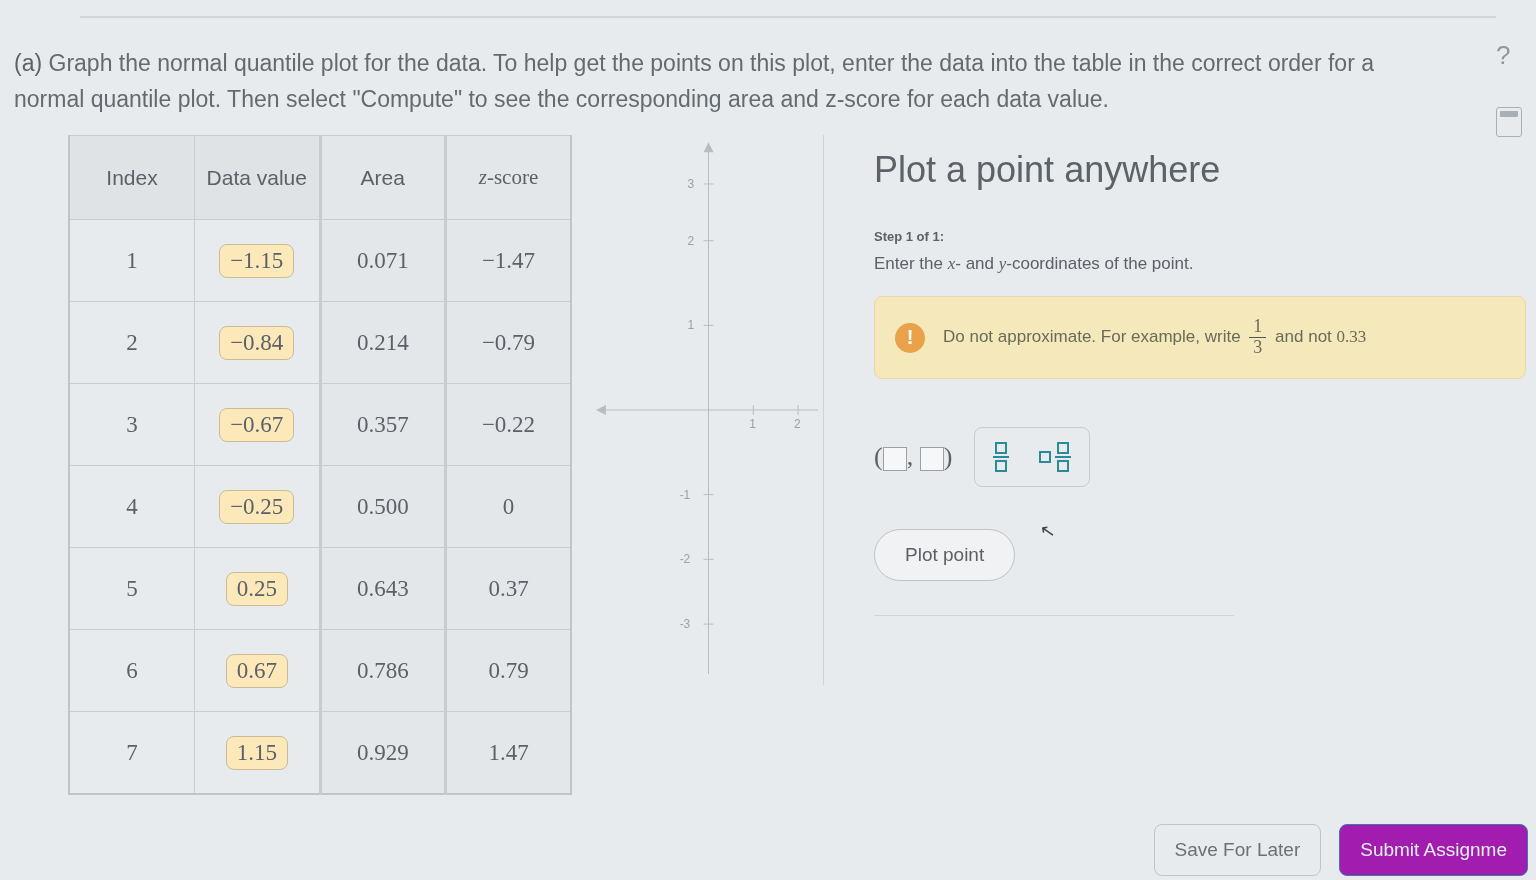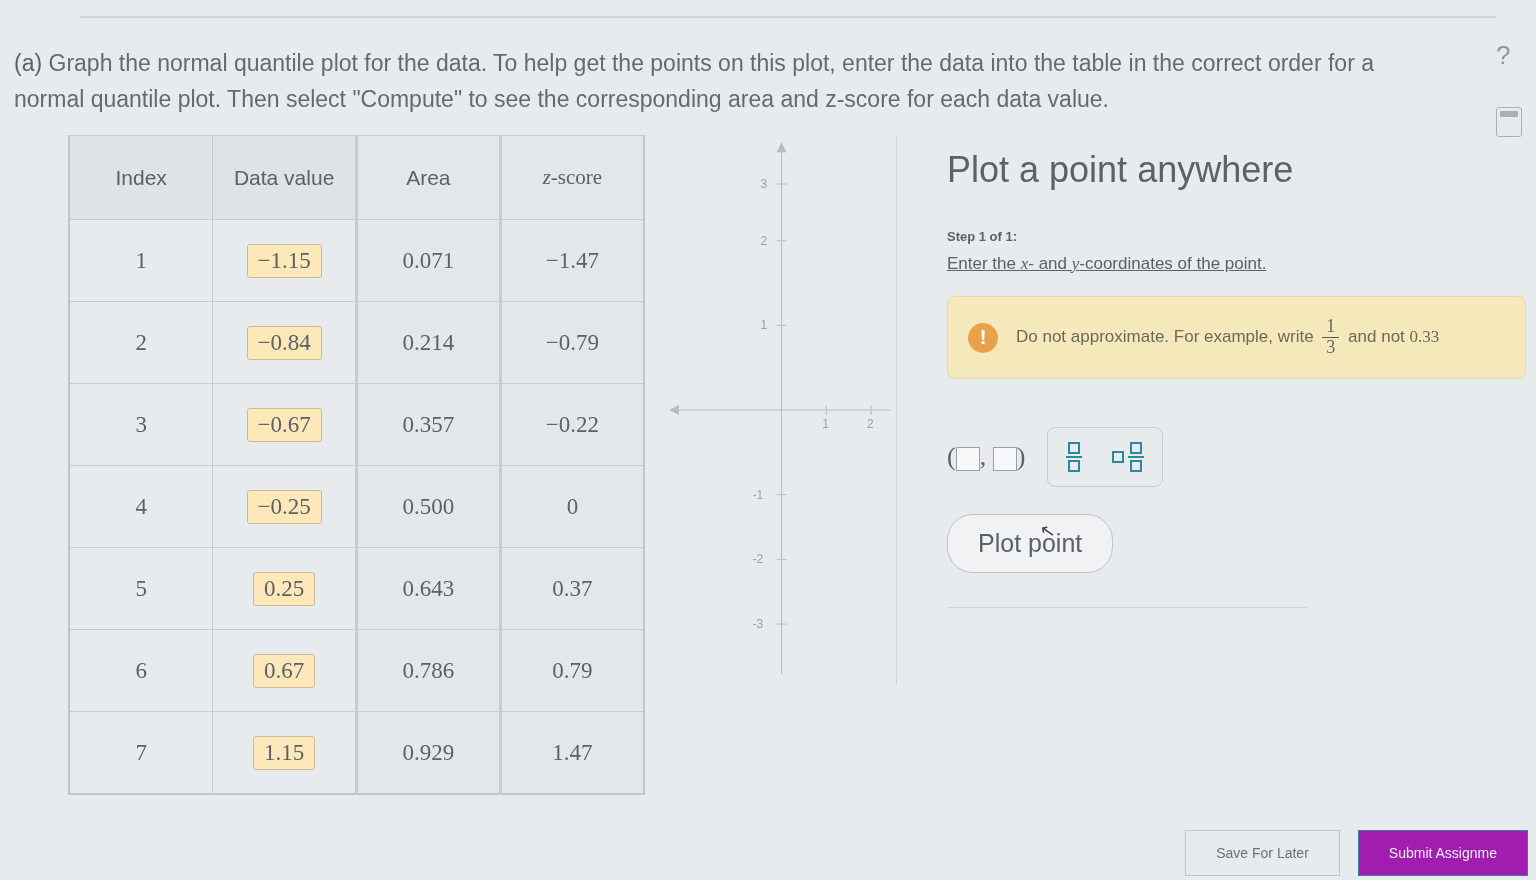--- a/index.html
+++ b/index.html
@@ -28,21 +28,21 @@
   .content-row {
     display: flex;
     gap: 22px;
     padding-left: 68px;
   }
   
   table.qtable {
     border-collapse: collapse;
     border: 2px solid #c0c5ca;
     border-top: none;
-    width: 577px;
+    width: 504px;
     table-layout: fixed;
   }
   table.qtable th, table.qtable td {
     border: 1px solid #c8ccd0;
     text-align: center;
     padding: 14px 8px;
     font-size: 23px;
     font-weight: normal;
     color: #5a6168;
   }
@@ -62,21 +62,21 @@
     border-right-width: 3px;
   }
   table.qtable td:nth-child(2),
   table.qtable td:nth-child(3) {
     border-right-width: 3px;
   }
   table.qtable td { height: 82px; }
   .dv {
     background: #fde8b9;
     border: 1px solid #c9bb98;
-    border-radius: 3px;
+    border-radius: 8px;
     padding: 3px 10px;
     font-family: "Times New Roman", serif;
     display: inline-block;
   }
   .serif { font-family: "Times New Roman", serif; }
   .it { font-style: italic; }
   
   .axes-box {
     width: 230px;
     height: 550px;
@@ -91,21 +91,21 @@
     flex: 1;
     padding: 14px 10px 0 28px;
     color: #5a6168;
   }
   .rp-title {
     font-size: 36px;
     color: #5b6268;
     padding-bottom: 4px;
   }
   .step-label { font-weight: bold; font-size: 13px; margin-top: 34px; }
-  .step-text { font-size: 17px; margin-top: 10px; text-decoration: underline; }
+  .step-text { font-size: 17px; margin-top: 10px; }
   .warn-box {
     background: #f5e9bc;
     border: 1px solid #e6d9a6;
     border-radius: 8px;
     padding: 20px 22px 20px 20px;
     margin-top: 22px;
     font-size: 17px;
     color: #6a6a58;
     display: flex;
     align-items: center;
@@ -137,39 +137,39 @@
   .tool-tray {
     border: 1px solid #c8ccd0; border-radius: 8px;
     padding: 14px 18px; display: inline-flex; gap: 30px;
     align-items: center;
   }
   .sq { width: 12px; height: 12px; border: 2px solid #2b8a9a; display: inline-block; }
   .tool-item { display: inline-flex; align-items: center; gap: 4px; }
   .tool-frac { display: inline-flex; flex-direction: column; align-items: center; }
   .tool-frac .bar { width: 16px; height: 2px; background: #2b8a9a; margin: 2px 0; }
   .plot-btn {
-    margin-top: 27px;
+    margin-top: 42px;
     border: 1px solid #bfc4c9; background: #f0f2f3;
     color: #5a6168; border-radius: 26px;
-    padding: 14px 30px; font-size: 25px;
+    padding: 14px 30px; font-size: 19px;
   }
   .panel-divider {
     border-top: 1px solid #d0d4d8;
     margin-top: 34px; max-width: 360px;
   }
   
   .footer {
     position: absolute; bottom: 0; right: 0;
     padding: 10px 8px 4px 0;
     display: flex; gap: 18px;
   }
   .footer button {
     border: 1px solid #bfc4c9; background: #e8ebed;
-    color: #6a7178; border-radius: 0;
-    padding: 14px 30px; font-size: 14px;
+    color: #6a7178; border-radius: 8px;
+    padding: 14px 20px; font-size: 19px;
   }
   .footer button.primary {
     background: #a21caf; color: #e8f0f6; border-color: #3a7aa8;
   }
   
   .side-icons {
     position: absolute; top: 40px; right: 14px;
     display: flex; flex-direction: column; gap: 36px;
     font-size: 26px; color: #8e98a0;
   }

